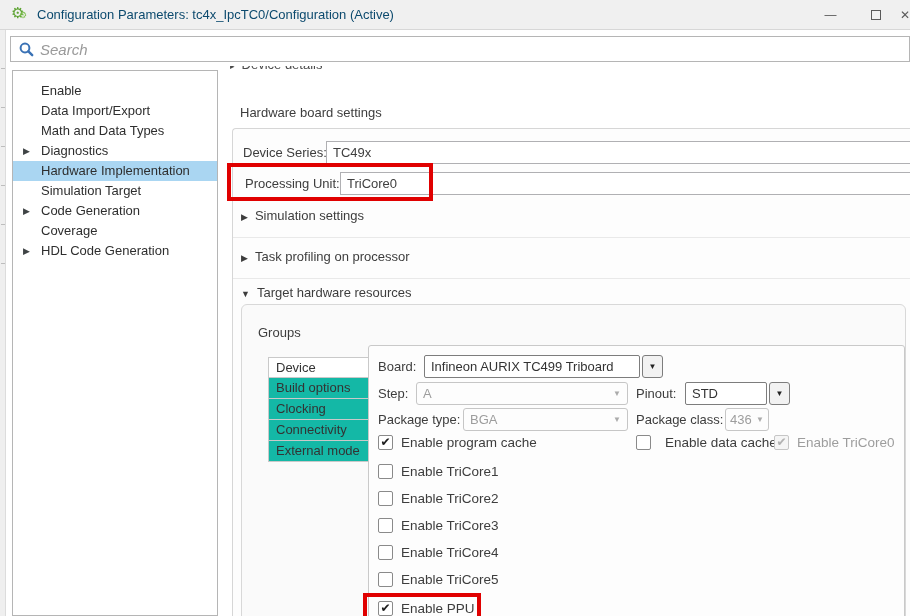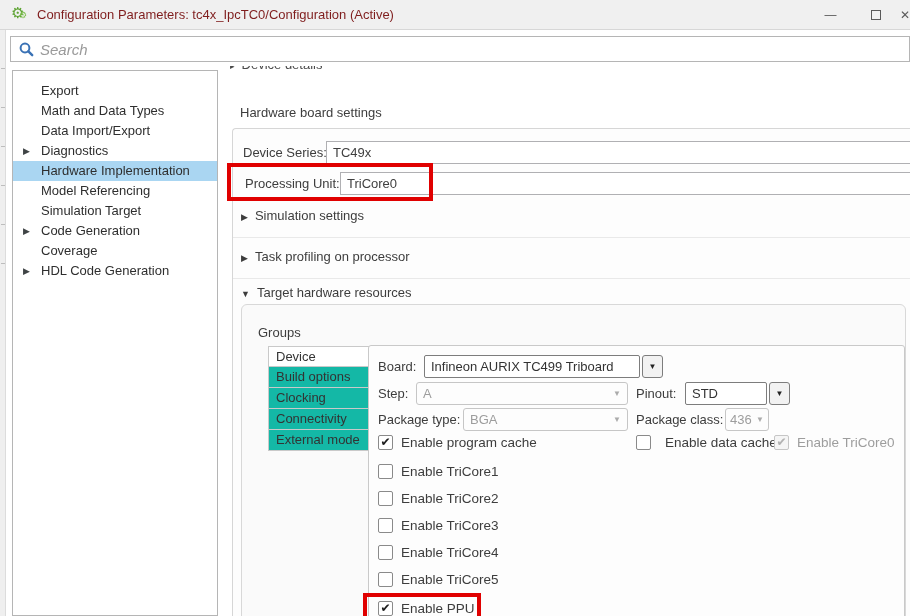--- a/index.html
+++ b/index.html
@@ -5,21 +5,21 @@
   * { margin:0; padding:0; box-sizing:border-box; }
   html,body { width:910px; height:616px; overflow:hidden; }
   body { font-family:"Liberation Sans", sans-serif; background:#fff; position:relative; color:#3d3d3d; }
 
   
   .titlebar { position:absolute; left:0; top:0; width:910px; height:30px;
     background:#f0f0f0; border-bottom:1px solid #d7d7d7; display:flex; align-items:center; }
   .app-icon { position:relative; width:18px; height:18px; margin-left:11px; }
   .gear-big { position:absolute; left:0; top:-2px; font-size:15px; color:#5da332; line-height:18px; }
   .gear-small { position:absolute; left:8px; top:4px; font-size:9px; color:#7dbf4e; line-height:10px; }
-  .title-text { margin-left:8px; font-size:13px; color:#7f1d1d; }
+  .title-text { margin-left:8px; font-size:13px; color:#0c4a6e; }
   .win-btns { position:absolute; right:0; top:0; height:30px; display:flex; }
   .win-btn { width:45px; height:30px; display:flex; align-items:center; justify-content:center;
     color:#5a5a5a; font-size:12px; }
   .win-btn.max span { display:block; width:10px; height:10px; border:1px solid #5a5a5a; }
   .win-btn.close { width:12px; overflow:hidden; justify-content:flex-start; padding-left:2px; }
 
   
   .left-strip { position:absolute; left:0; top:30px; width:6px; height:586px;
     background:#efefef; border-right:1px solid #dcdcdc; }
   .left-strip i { display:block; width:4px; height:1px; background:#bdbdbd; margin:38px 0 0 1px; }
@@ -59,21 +59,21 @@
 
   .section { position:absolute; left:8px; font-size:13px; color:#3d3d3d; white-space:nowrap; }
   .section .arr { font-size:9px; color:#3c3c3c; margin-right:7px; }
   .hairline { position:absolute; left:0; right:0; height:1px; background:#e9e9e9; }
 
   
   .res-box { position:absolute; left:8px; top:175px; width:665px; bottom:-8px;
     border:1px solid #d8d8d8; border-radius:6px; background:#fafafa; }
   .groups-label { position:absolute; left:16px; top:20px; font-size:13px; color:#3d3d3d; }
 
-  .tabstrip { position:absolute; left:26px; top:41px; width:125px; }
+  .tabstrip { position:absolute; left:26px; top:52px; width:125px; }
   .vtab { height:21px; line-height:20px; font-size:13px; color:#333; padding-left:7px;
     background:#14b8a6; border:1px solid #c9c9c9; border-top:none; white-space:nowrap; }
   .vtab:first-child { border-top:1px solid #c9c9c9; }
   .vtab.selected { background:#fff; border-right:1px solid #fff; }
 
   .frame { position:absolute; left:126px; top:40px; right:0; bottom:-2px;
     border:1px solid #c9c9c9; border-top-left-radius:3px; border-top-right-radius:3px; background:#fdfdfd; }
 
   .f-label { position:absolute; font-size:13px; color:#3d3d3d; white-space:nowrap; }
   .combo { position:absolute; display:flex; height:23px; }
@@ -126,26 +126,25 @@
   <span class="search-icon">
     <svg width="15" height="15" viewBox="0 0 15 15">
       <circle cx="6" cy="6" r="4.4" fill="none" stroke="#3a72b5" stroke-width="2"></circle>
       <line x1="9.4" y1="9.4" x2="13.2" y2="13.2" stroke="#3a72b5" stroke-width="2.4" stroke-linecap="round"></line>
     </svg>
   </span>
   <input class="search-input" placeholder="Search" style="">
 </div>
 
 <div class="sidebar">
-  <div class="tree-item"><span>Export</span></div>
+  <div class="tree-item"><span>Enable</span></div>
+  <div class="tree-item"><span>Data Import/Export</span></div>
   <div class="tree-item"><span>Math and Data Types</span></div>
-  <div class="tree-item"><span>Data Import/Export</span></div>
   <div class="tree-item"><span class="arr">▶</span><span>Diagnostics</span></div>
   <div class="tree-item selected"><span>Hardware Implementation</span></div>
-  <div class="tree-item"><span>Model Referencing</span></div>
   <div class="tree-item"><span>Simulation Target</span></div>
   <div class="tree-item"><span class="arr">▶</span><span>Code Generation</span></div>
   <div class="tree-item"><span>Coverage</span></div>
   <div class="tree-item"><span class="arr">▶</span><span>HDL Code Generation</span></div>
 </div>
 
 <div class="content">
 
   <div class="clipped-row">
     <span class="arr">▸</span><span>Device details</span>

